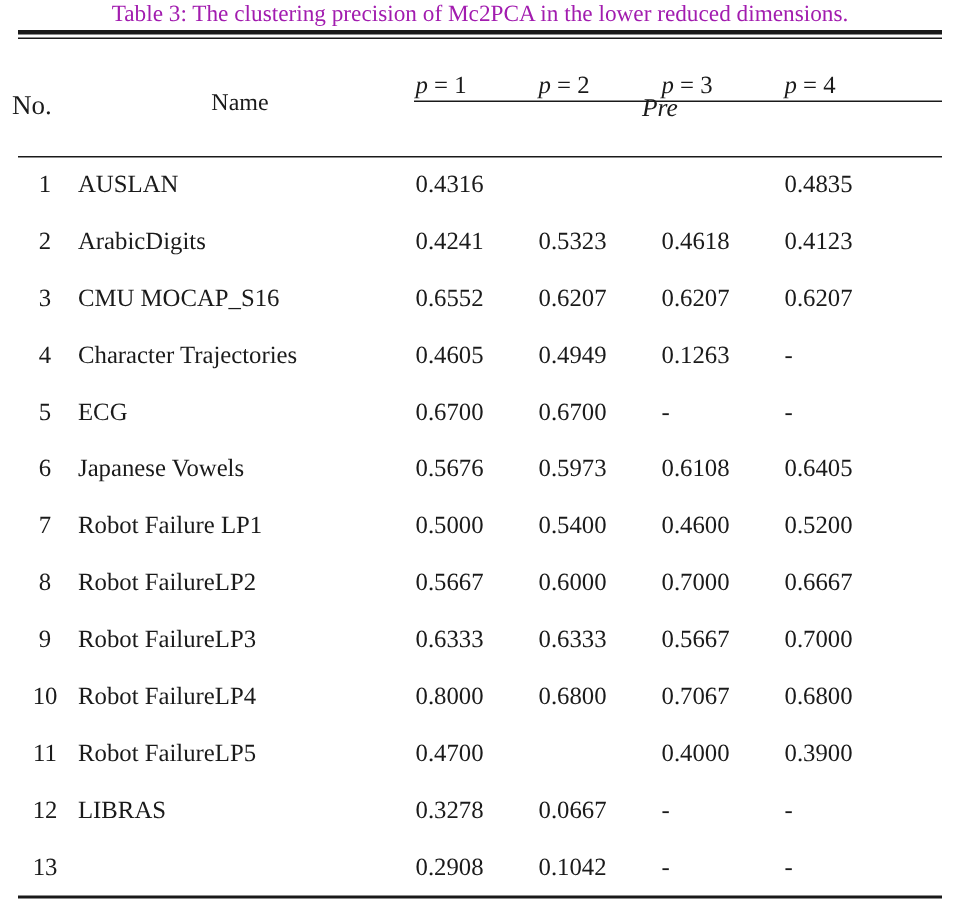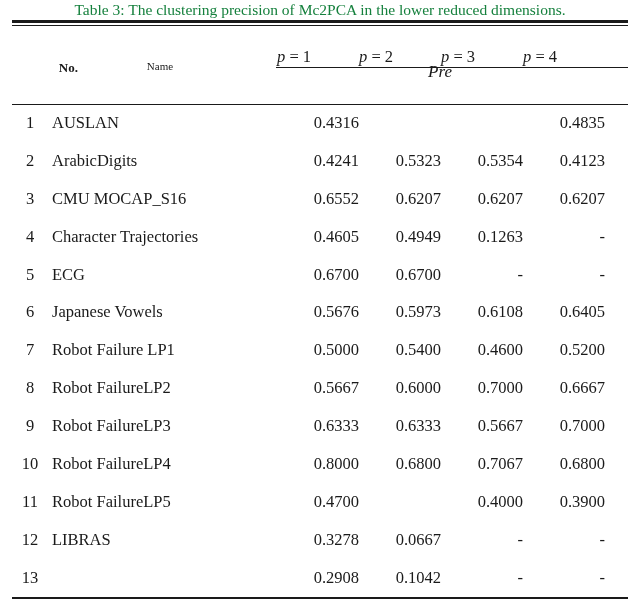--- a/index.html
+++ b/index.html
@@ -24,21 +24,21 @@
 
   
   .caption {
     position: absolute;
     left: 12px;
     top: 1px;
     width: 616px;
     text-align: center;
     font-size: 15.5px;
     line-height: 18px;
-    color: #15803d;
+    color: #a21caf;
     white-space: nowrap;
   }
 
   
   .rule {
     position: absolute;
     left: 12px;
     width: 616px;
     background: #1a1a1a;
   }
@@ -73,31 +73,30 @@
     left: 0;
     top: 27px;
     width: 641px;
     height: 77px;
   }
   .hdr-no {
     position: absolute;
     left: 8px;
     top: 33px;
     width: 70px;
-    text-align: right;
-    font-size: 13px;
-    font-weight: bold;
+    text-align: left;
+    font-size: 18px;
   }
   .hdr-name {
     position: absolute;
     left: 100px;
     top: 33px;
     width: 120px;
     text-align: center;
-    font-size: 11px;
+    font-size: 16px;
   }
   .hdr-pre {
     position: absolute;
     left: 264px;
     top: 12px;
     width: 352px;
     text-align: center;
     font-size: 17px;
     font-style: italic;
     margin-top: 23px;
@@ -139,21 +138,21 @@
     width: 44px;
     text-align: center;
   }
   .c-name {
     left: 52px;
     width: 212px;
     text-align: left;
   }
   .c-val {
     width: 82px;
-    text-align: right;
+    text-align: left;
   }
   .c-val-0 { left: 277px; }
   .c-val-1 { left: 359px; }
   .c-val-2 { left: 441px; }
   .c-val-3 { left: 523px; }
 </style>
 </head>
 <body>
 
 <div class="table-figure">
@@ -183,21 +182,21 @@
         <div class="cell c-no">1</div>
         <div class="cell c-name">AUSLAN</div>
         <div class="cell c-val c-val-0">0.4316</div>
         <div class="cell c-val c-val-3">0.4835</div>
       </div>
       <div class="row">
         <div class="cell c-no">2</div>
         <div class="cell c-name">ArabicDigits</div>
         <div class="cell c-val c-val-0">0.4241</div>
         <div class="cell c-val c-val-1">0.5323</div>
-        <div class="cell c-val c-val-2">0.5354</div>
+        <div class="cell c-val c-val-2">0.4618</div>
         <div class="cell c-val c-val-3">0.4123</div>
       </div>
       <div class="row">
         <div class="cell c-no">3</div>
         <div class="cell c-name">CMU MOCAP_S16</div>
         <div class="cell c-val c-val-0">0.6552</div>
         <div class="cell c-val c-val-1">0.6207</div>
         <div class="cell c-val c-val-2">0.6207</div>
         <div class="cell c-val c-val-3">0.6207</div>
       </div>

